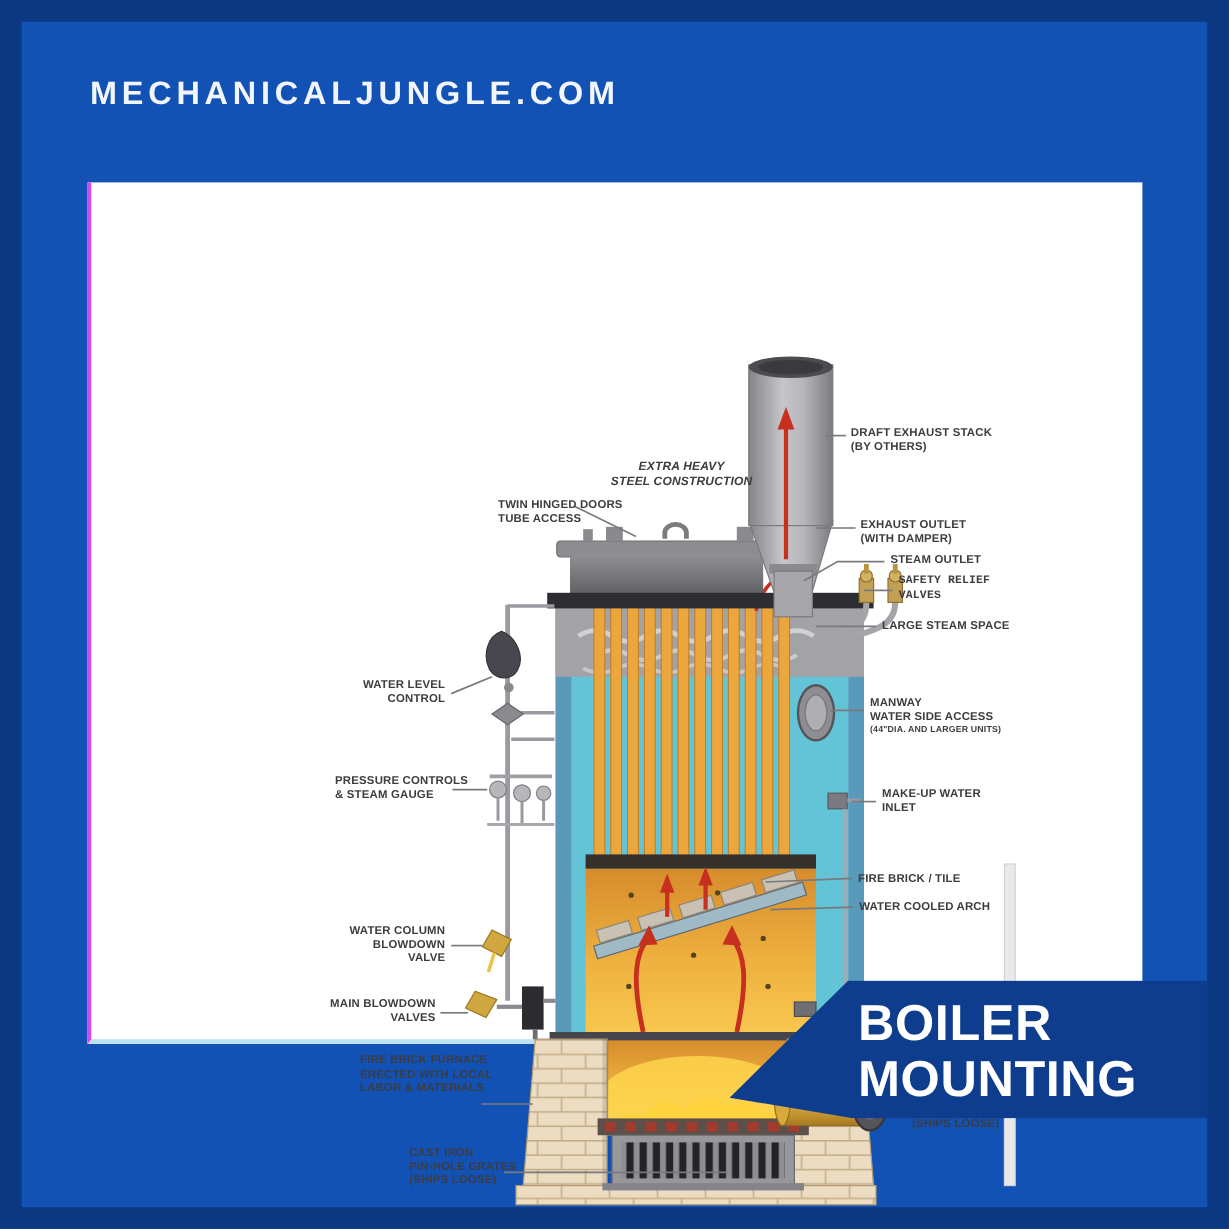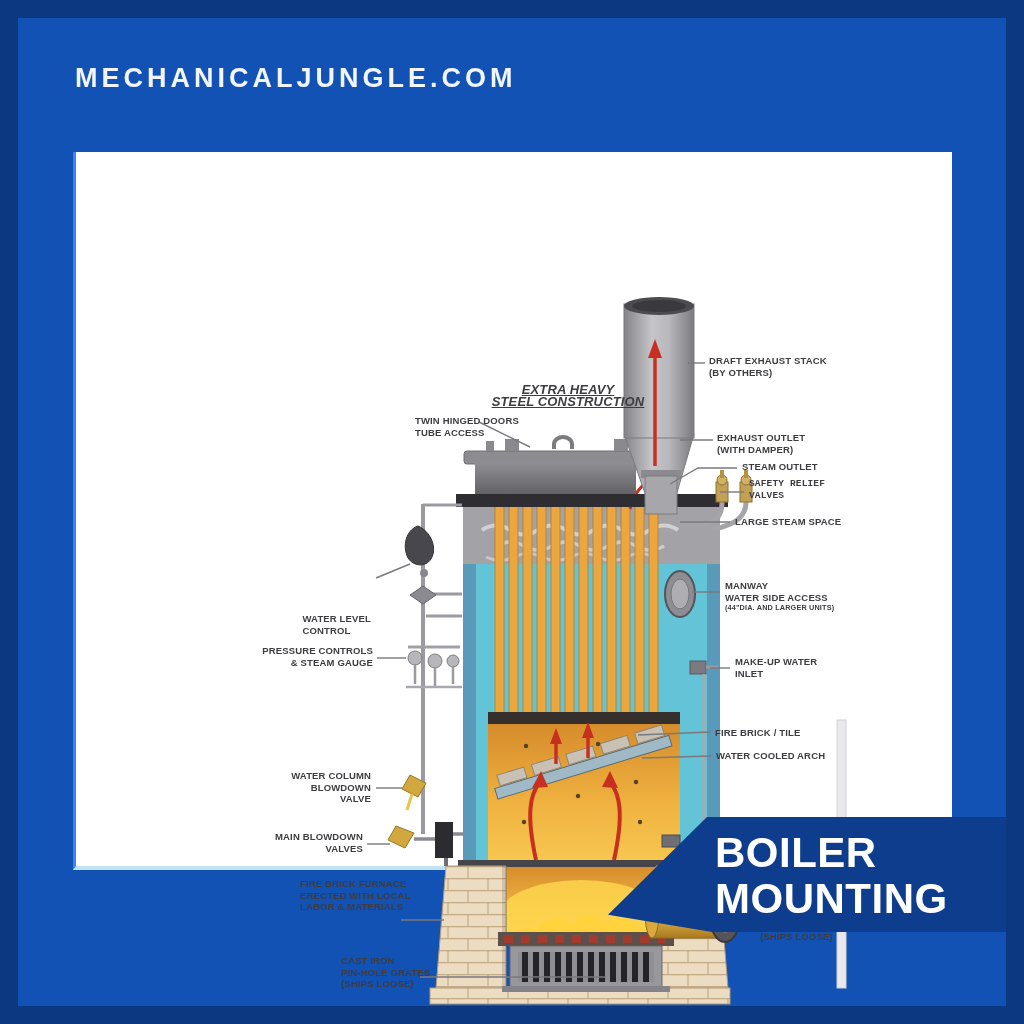--- a/index.html
+++ b/index.html
@@ -8,21 +8,21 @@
     box-sizing:border-box;background:#1252b5;border:18px solid #0c3882;
     font-family:"Liberation Sans",sans-serif;
   }
   .site-title{
     position:absolute;left:57px;top:45px;z-index:2;
     color:#f2f5fa;font-size:27px;font-weight:700;letter-spacing:4px;
   }
   .content{
     position:absolute;left:55px;top:134px;width:879px;height:718px;z-index:1;
     background:#fff;box-sizing:border-box;
-    border-left:3px solid #3b82f6;border-bottom:4px solid #bfe2f4;
+    border-left:3px solid #d946ef;border-bottom:4px solid #bfe2f4;
   }
   .overlay{position:absolute;left:-18px;top:-18px;width:1024px;height:1024px;z-index:3;pointer-events:none;}
   #labels{position:absolute;left:-18px;top:-18px;width:1024px;height:1024px;z-index:4;pointer-events:none;}
   .label{
     position:absolute;font-weight:700;font-size:9.5px;line-height:11.5px;
     color:#3d3c40;letter-spacing:.15px;white-space:nowrap;
   }
   .label .sub{font-size:7.3px;line-height:9px;}
   .label.italic{font-style:italic;}
   .banner{
@@ -324,29 +324,29 @@
         </div>
         <div class="label" style="left: 702px; top: 774px;">
           <div>CAST IRON</div>
           <div>FIREDOOR</div>
           <div>(SHIPS LOOSE)</div>
         </div>
         <div class="label" style="left: 357px; top: 281px;">
           <div>TWIN HINGED DOORS</div>
           <div>TUBE ACCESS</div>
         </div>
-        <div class="label italic" style="left: 510px; transform: translateX(-50%); text-align: center; top: 250px; font-size: 13px; text-decoration: underline;">
+        <div class="label italic" style="left: 510px; transform: translateX(-50%); text-align: center; top: 250px; font-size: 10px;">
           <div>EXTRA HEAVY</div>
           <div>STEEL CONSTRUCTION</div>
         </div>
-        <div class="label" style="right: 711px; top: 431px; margin-top: 48px;">
+        <div class="label" style="right: 711px; text-align: right; top: 431px;">
           <div>WATER LEVEL</div>
           <div>CONTROL</div>
         </div>
-        <div class="label" style="right: 709px; text-align: right; top: 511px;">
+        <div class="label" style="right: 692px; text-align: left; top: 511px;">
           <div>PRESSURE CONTROLS</div>
           <div>&amp; STEAM GAUGE</div>
         </div>
         <div class="label" style="right: 711px; text-align: right; top: 636px;">
           <div>WATER COLUMN</div>
           <div>BLOWDOWN</div>
           <div>VALVE</div>
         </div>
         <div class="label" style="right: 719px; text-align: right; top: 697px;">
           <div>MAIN BLOWDOWN</div>

